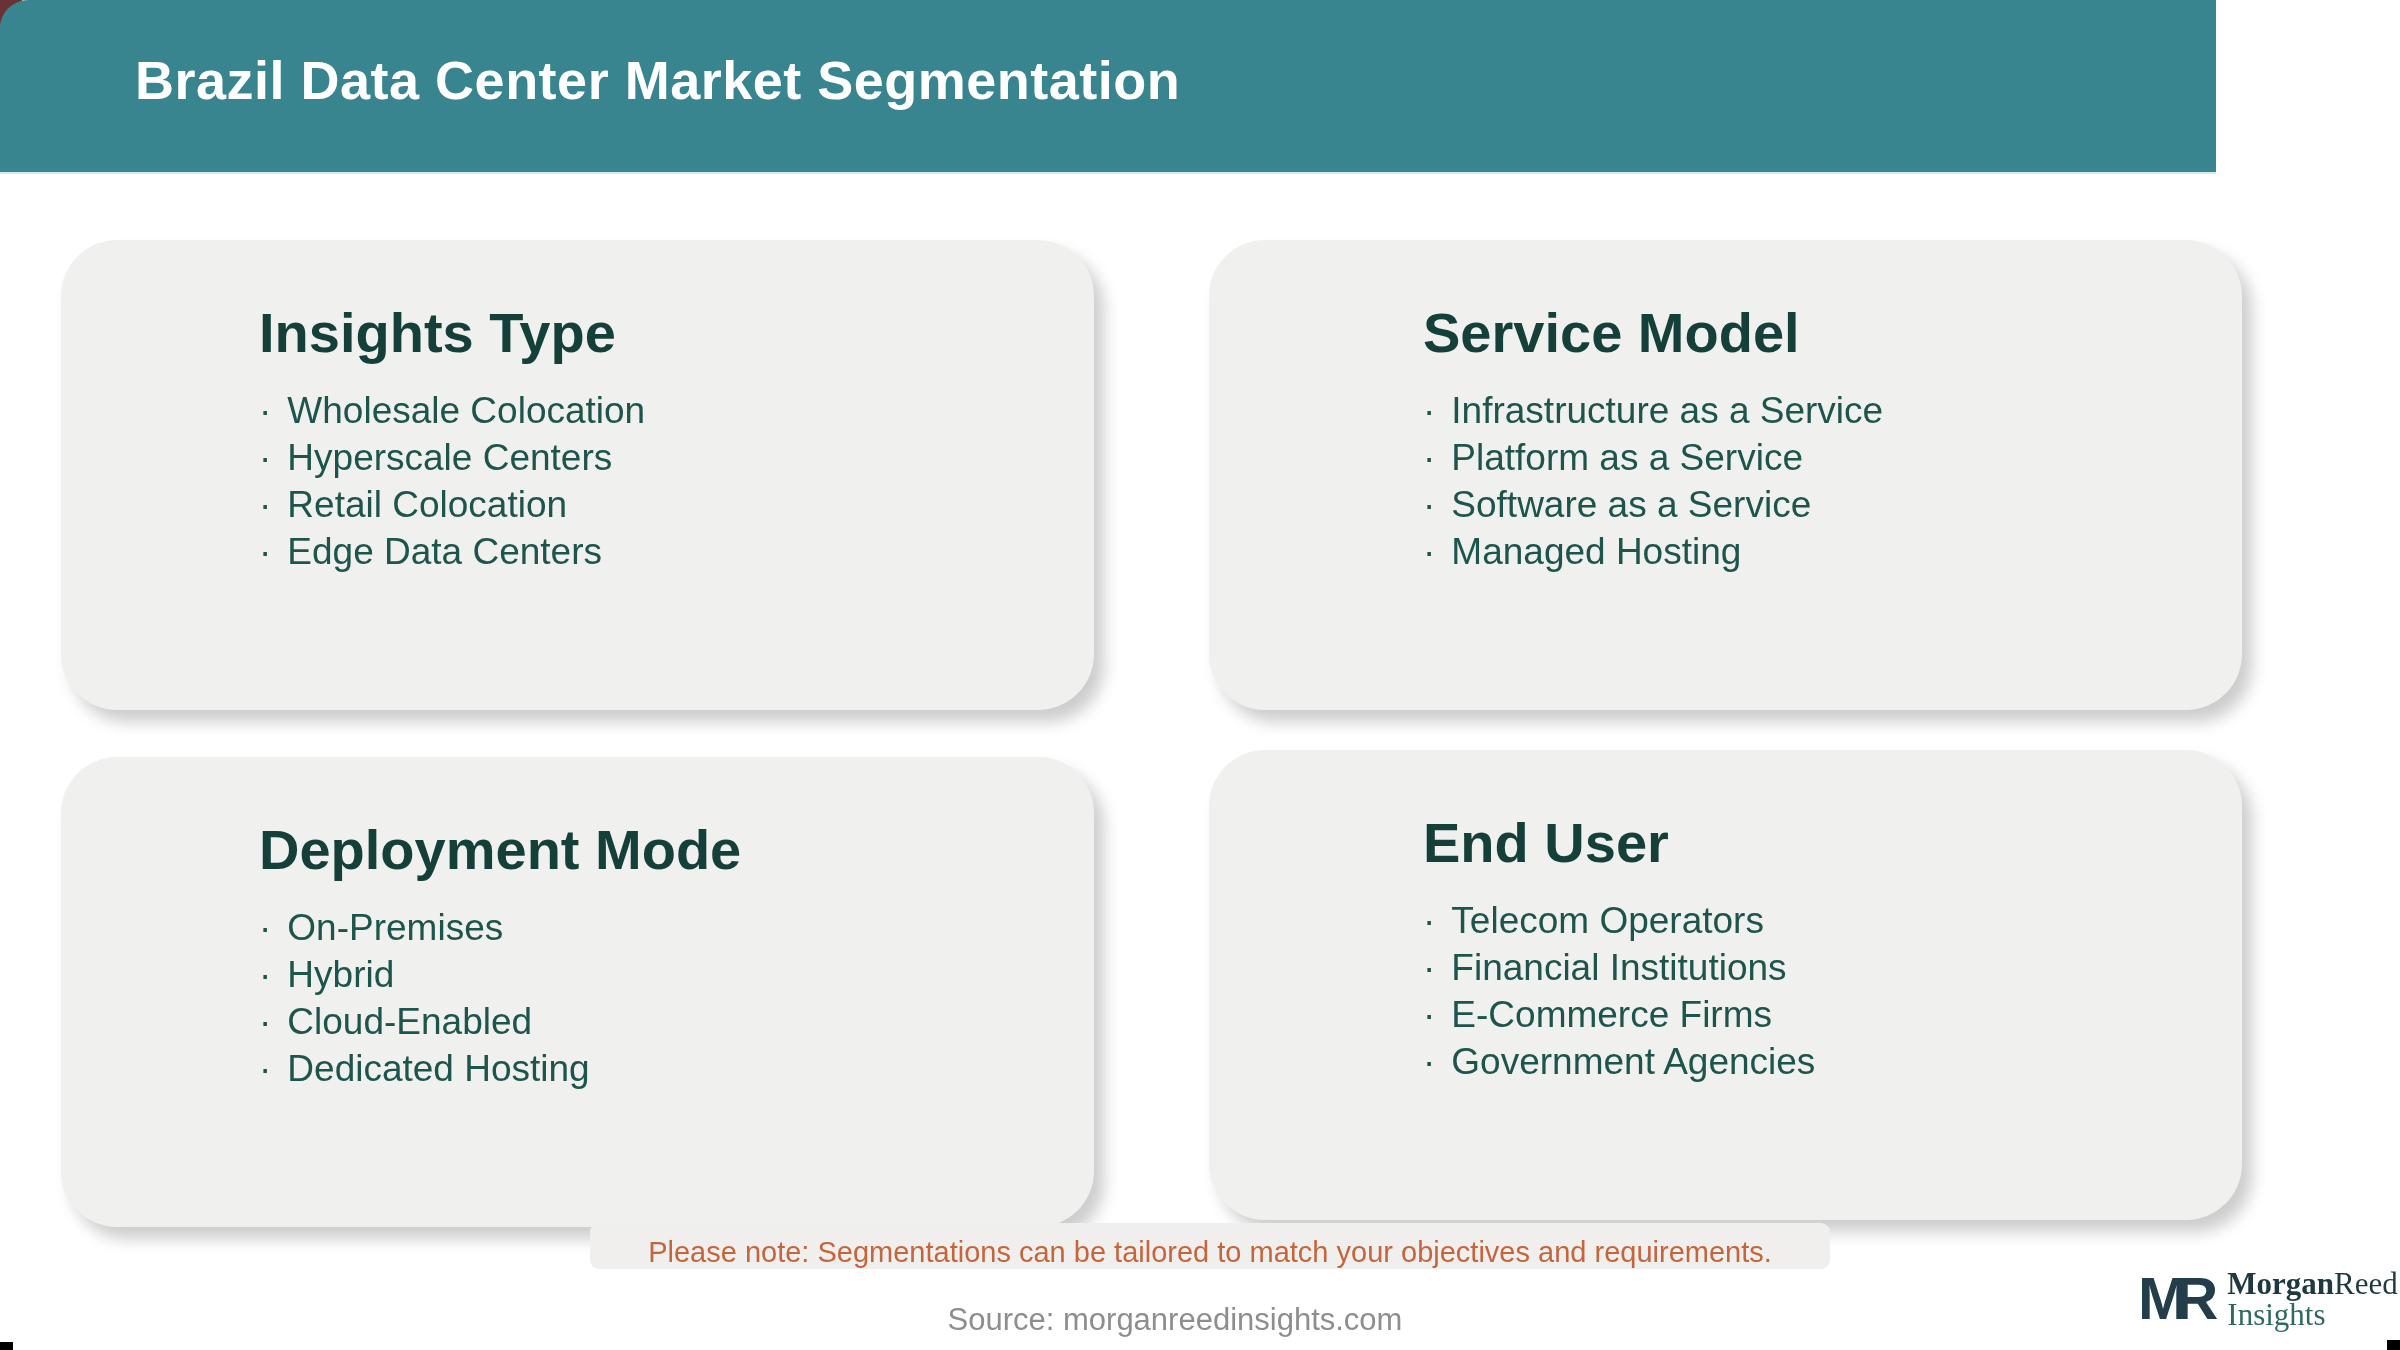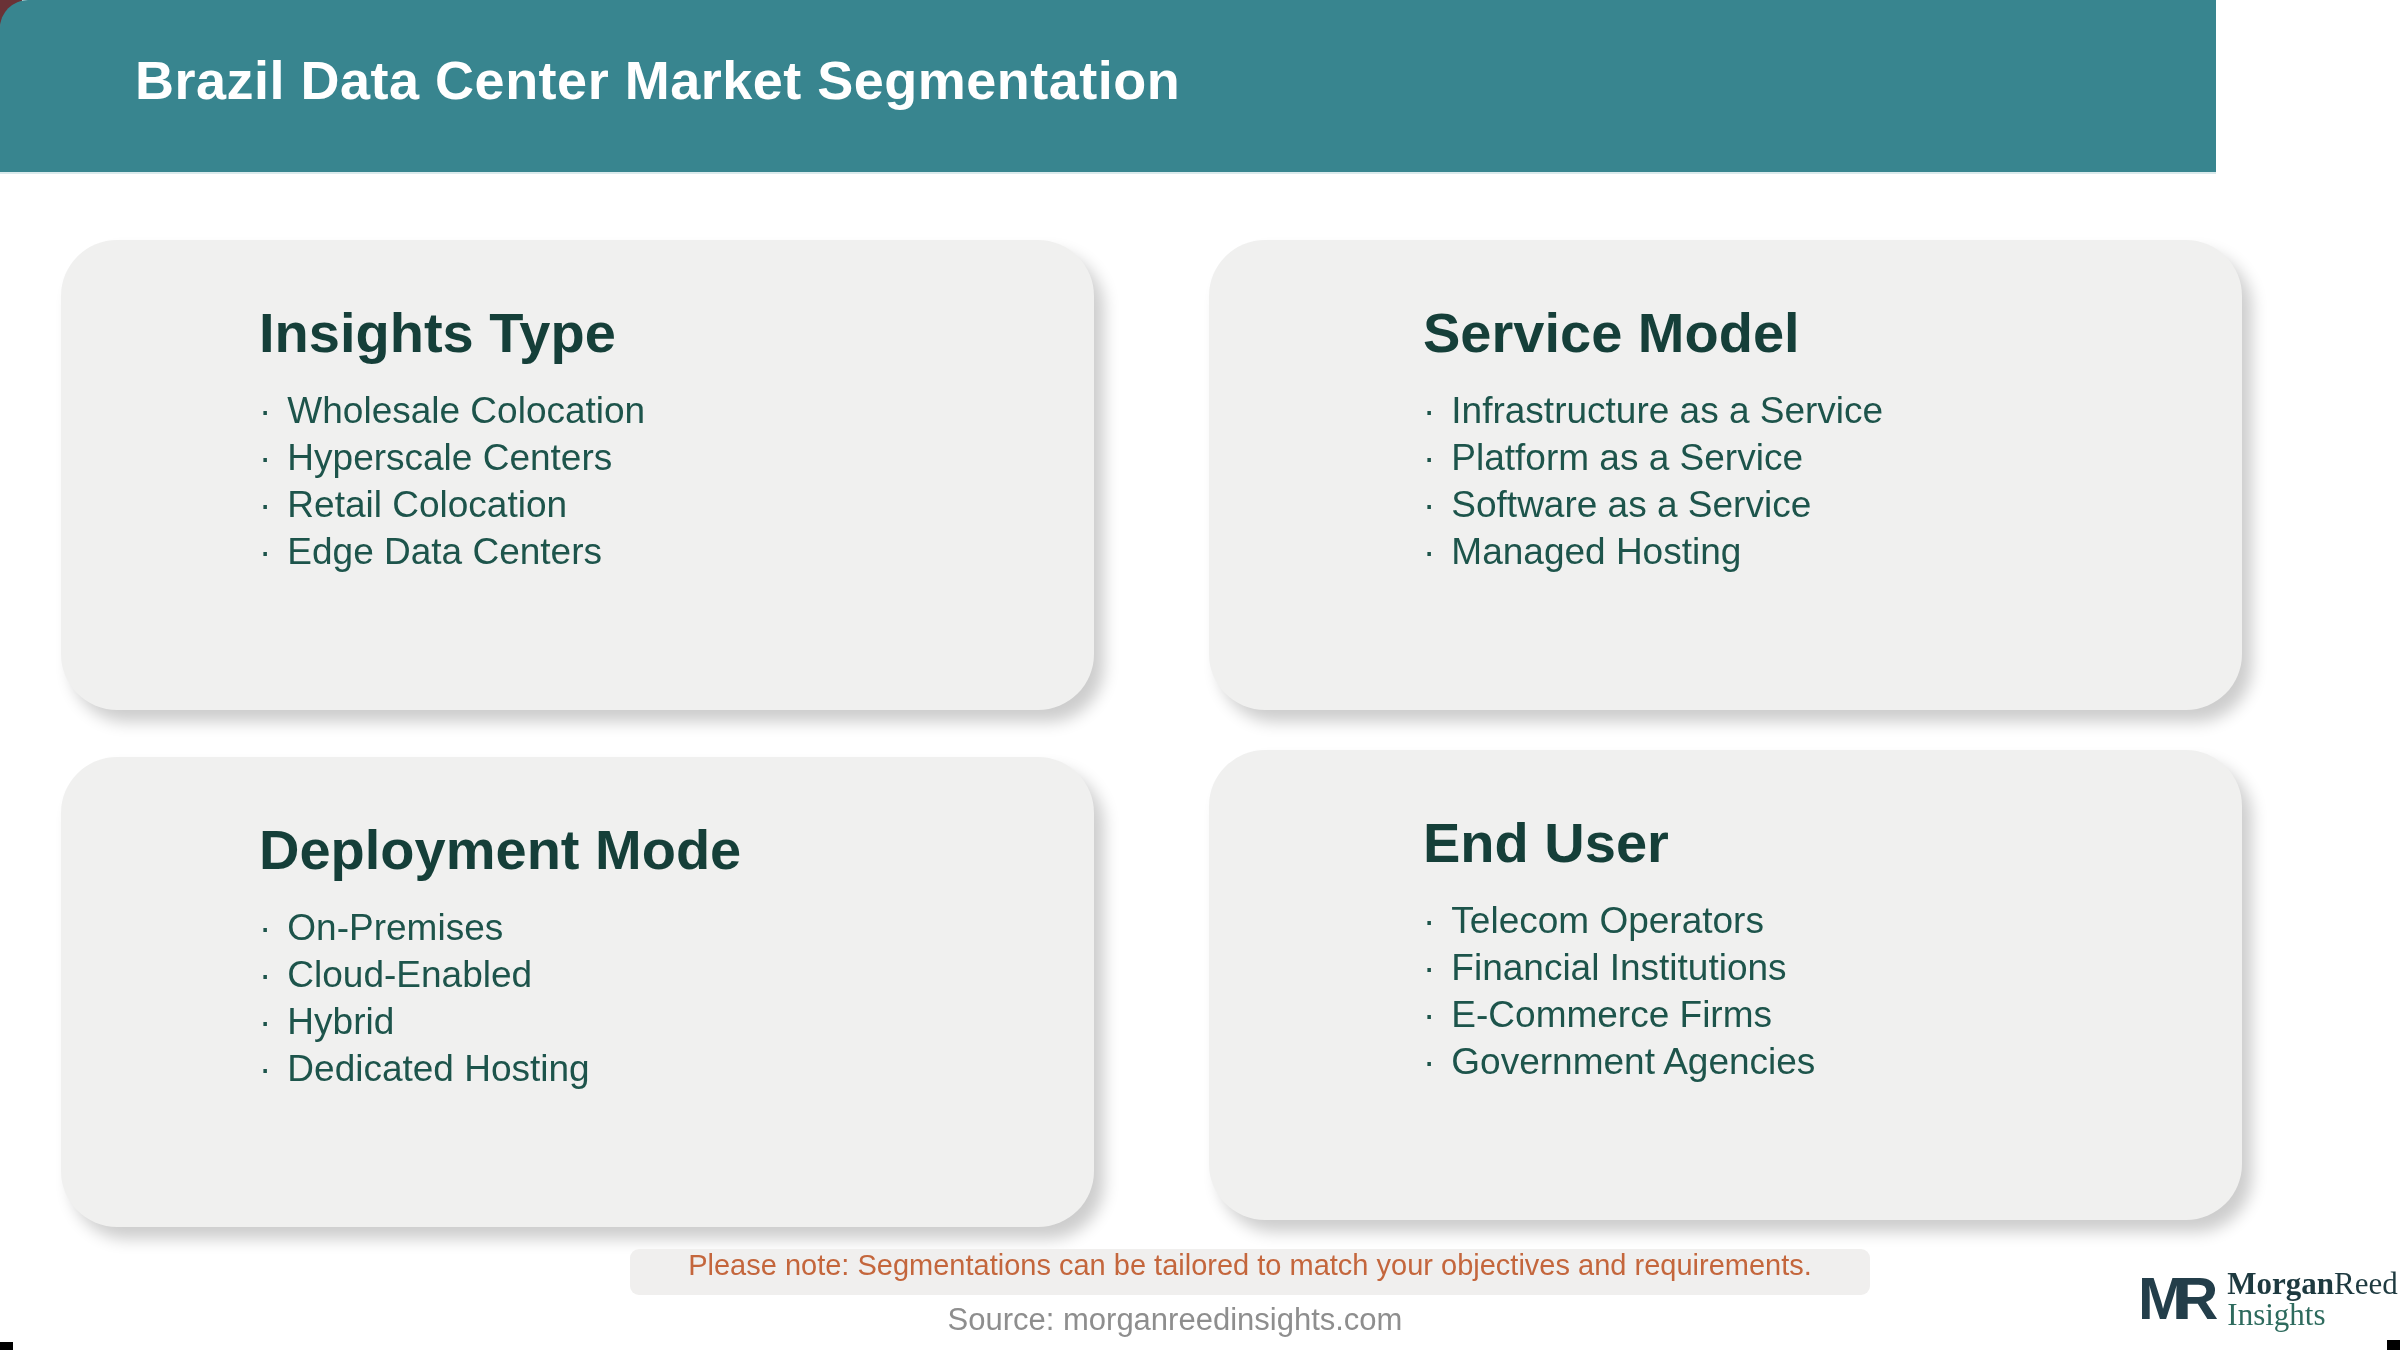--- a/index.html
+++ b/index.html
@@ -59,24 +59,24 @@
   }
   .card ul{list-style:none;}
   .card li{
     color:var(--body_text);
     font-size:37px;font-weight:400;
     line-height:47px;
     white-space:nowrap;
   }
   .dot{margin-right:16px;}
   .note-pill{
-    position:absolute;left:590px;top:1249px;width:1240px;height:46px;
+    position:absolute;left:590px;top:1223px;width:1240px;height:46px;
     background:var(--note_bg);
     border-radius:9px;
-    display:flex;align-items:flex-start;justify-content:center;margin-left:40px;
+    display:flex;align-items:flex-end;justify-content:center;
   }
   .note-pill span{
     color:var(--note_text);
     font-size:29px;font-weight:400;
     white-space:nowrap;
   }
   .source-line{
     position:absolute;left:0;top:1302px;width:2350px;
     text-align:center;
     color:var(--source_text);
@@ -132,22 +132,22 @@
       <li><span class="dot">·</span><span>Platform as a Service</span></li>
       <li><span class="dot">·</span><span>Software as a Service</span></li>
       <li><span class="dot">·</span><span>Managed Hosting</span></li>
     </ul>
   </div>
 
   <div class="card card-3">
     <h2>Deployment Mode</h2>
     <ul>
       <li><span class="dot">·</span><span>On-Premises</span></li>
+      <li><span class="dot">·</span><span>Hybrid</span></li>
       <li><span class="dot">·</span><span>Cloud-Enabled</span></li>
-      <li><span class="dot">·</span><span>Hybrid</span></li>
       <li><span class="dot">·</span><span>Dedicated Hosting</span></li>
     </ul>
   </div>
 
   <div class="card card-4">
     <h2>End User</h2>
     <ul>
       <li><span class="dot">·</span><span>Telecom Operators</span></li>
       <li><span class="dot">·</span><span>Financial Institutions</span></li>
       <li><span class="dot">·</span><span>E-Commerce Firms</span></li>

